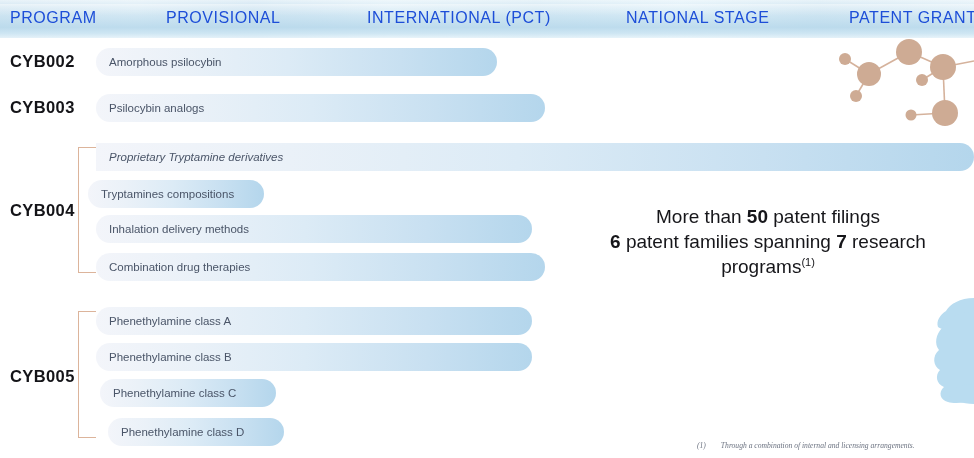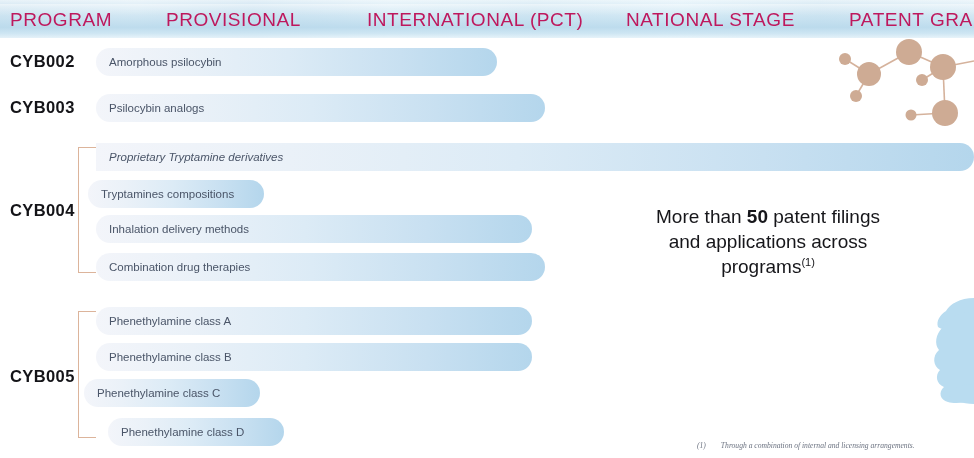--- a/index.html
+++ b/index.html
@@ -38,23 +38,23 @@
   }
   #header-band::after {
     content: "";
     position: absolute;
     left: 0; right: 0; top: 4px; height: 12px;
     background: linear-gradient(to bottom, rgba(255,255,255,0.45), rgba(255,255,255,0));
   }
   .hdr-label {
     position: absolute;
     top: 9px;
-    font-size: 19px;
+    font-size: 16px;
     letter-spacing: 0.55px;
-    color: #be185d;
+    color: #1d4ed8;
     white-space: nowrap;
     z-index: 3;
   }
 
   
   .prog-label {
     position: absolute;
     left: 10px;
     font-size: 16.5px;
     font-weight: bold;
@@ -178,33 +178,35 @@
         <span class="bar-text">Combination drug therapies</span>
       </div>
       <div class="prog-label" style="top: 367px;">CYB005</div>
       <div class="bracket" style="top: 311px; height: 127px;"></div>
       <div class="bar" style="left: 96px; width: 436px; top: 307px;">
         <span class="bar-text">Phenethylamine class A</span>
       </div>
       <div class="bar" style="left: 96px; width: 436px; top: 343px;">
         <span class="bar-text">Phenethylamine class B</span>
       </div>
-      <div class="bar" style="left: 84px; width: 176px; top: 379px;">
+      <div class="bar" style="left: 100px; width: 176px; top: 379px;">
         <span class="bar-text">Phenethylamine class C</span>
       </div>
       <div class="bar" style="left: 108px; width: 176px; top: 418px;">
         <span class="bar-text">Phenethylamine class D</span>
       </div>
     </div>
 
   <div id="center-statement">
     <div>
       <span>More than </span><b>50</b><span> patent filings</span>
     </div>
-    <div>and applications across</div>
+    <div>
+      <b>6</b><span> patent families spanning </span><b>7</b><span> research</span>
+    </div>
     <div>
       <span>programs</span><sup>(1)</sup>
     </div>
   </div>
 
   <div id="footnote">
     <span class="fn-mark">(1)</span><span>Through a combination of internal and licensing arrangements.</span>
   </div>
 
   <svg id="molecule-decoration" viewBox="0 0 148 102">

